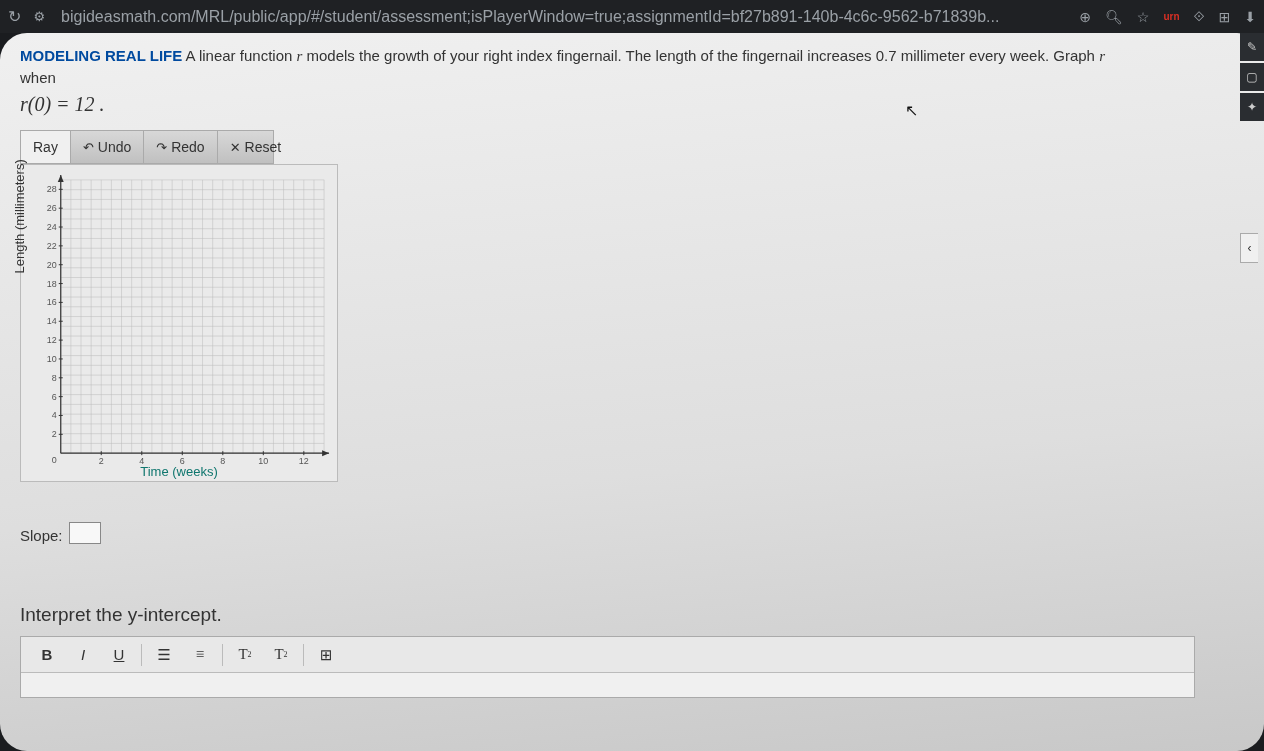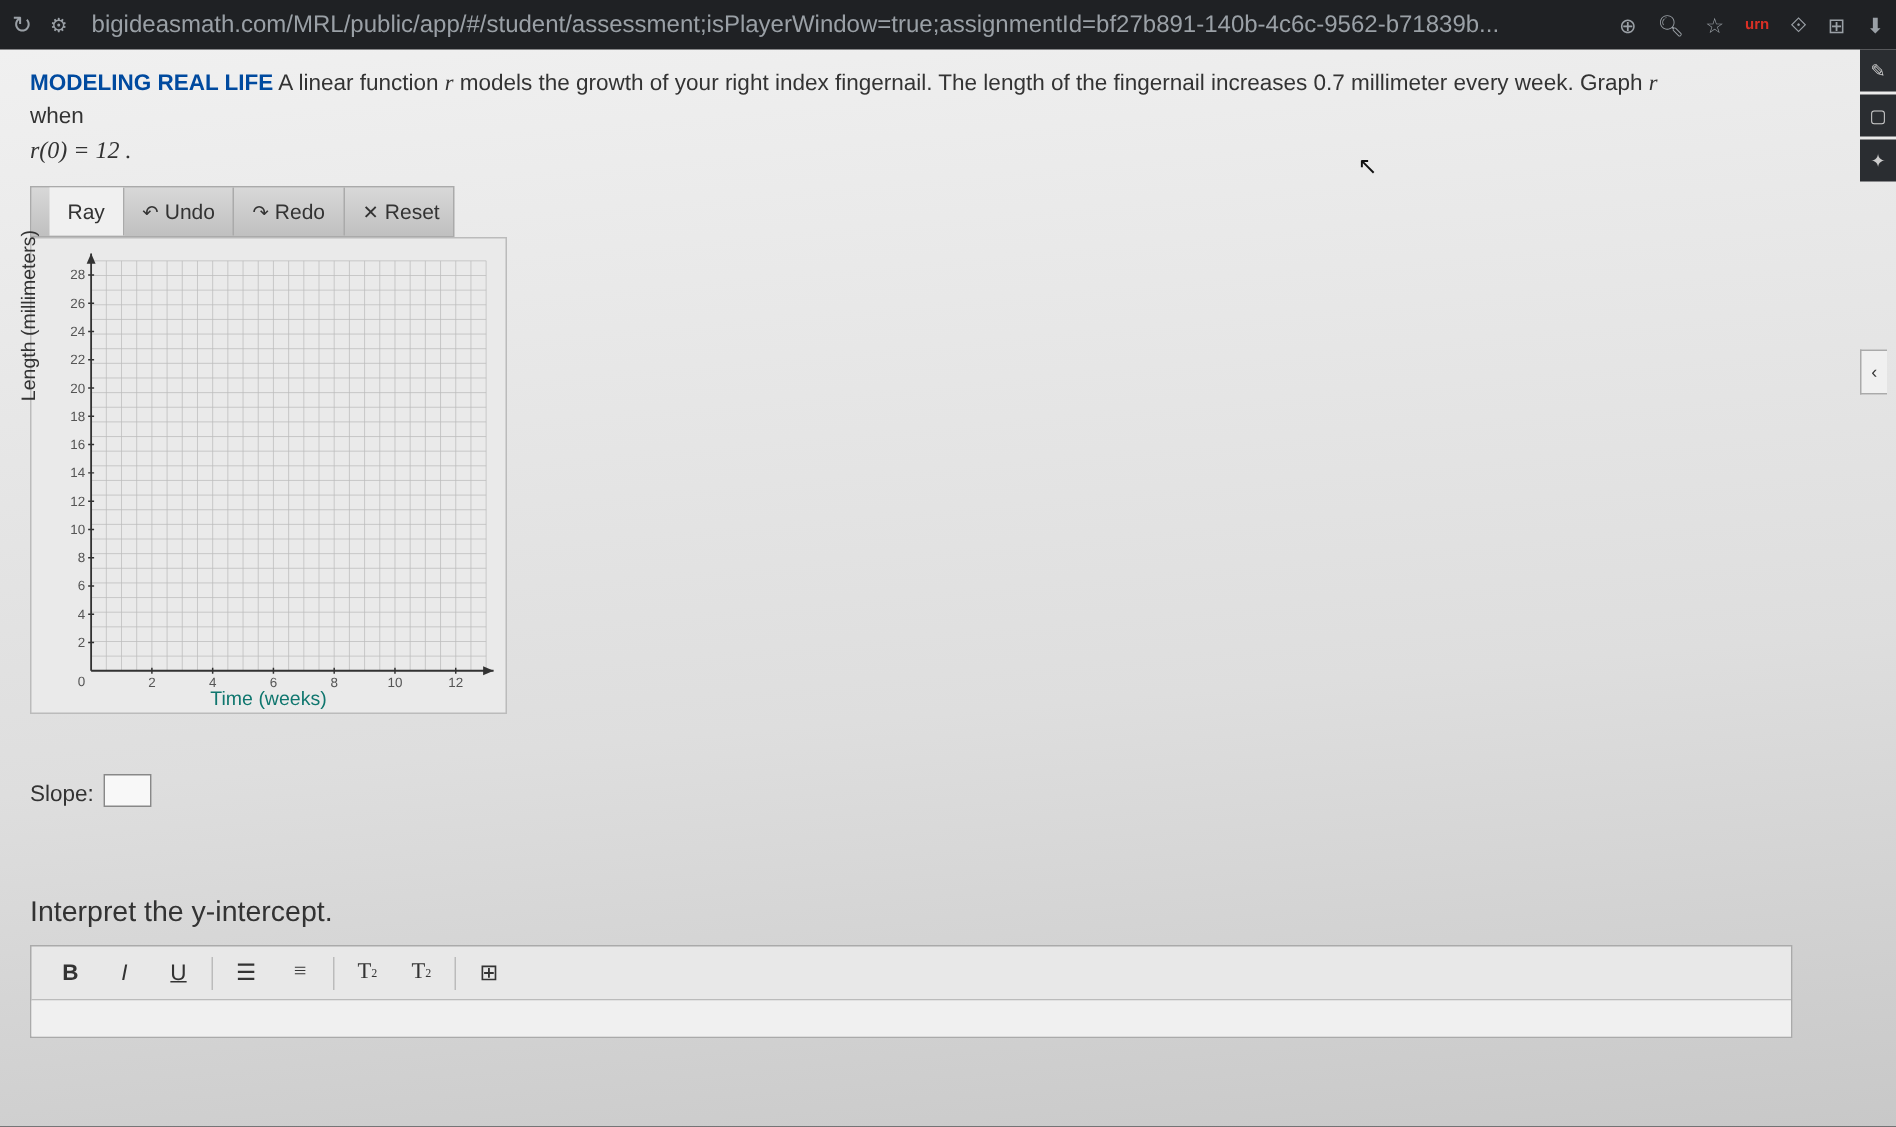--- a/index.html
+++ b/index.html
@@ -6,33 +6,33 @@
 body { font-family: Arial, Helvetica, sans-serif; background: #1a1c1f; width: 1264px; height: 751px; overflow: hidden; position: relative; }
 
 .browser-bar { height: 33px; background: #1f2124; display: flex; align-items: center; padding: 0 8px; gap: 12px; position: relative; }
 .browser-bar .reload { color: #9aa0a6; font-size: 16px; }
 .url { color: #9aa0a6; font-size: 16px; flex: 1; overflow: hidden; white-space: nowrap; text-overflow: ellipsis; }
 .url-icon { color: #9aa0a6; font-size: 13px; margin-right: 4px; }
 .rt-icons { display: flex; gap: 14px; align-items: center; }
 .rt-icons span { color: #9aa0a6; font-size: 14px; }
 .rt-icons .red { color: #d93025; font-size: 10px; font-weight: bold; }
 
-.content { background: #e8e8e8; background: linear-gradient(175deg, #f0f0f0 0%, #dedede 60%, #c8c8c8 100%); height: 718px; padding: 12px 20px; position: relative; }
+.content { background: #e8e8e8; background: linear-gradient(175deg, #f0f0f0 0%, #dedede 60%, #c8c8c8 100%); height: 718px; padding: 12px 20px; position: relative; border-radius: 27px; }
 
 .side-tabs { position: absolute; right: 0; top: 33px; width: 24px; }
 .side-tab { width: 24px; height: 28px; background: #2a2d31; margin-bottom: 2px; display: flex; align-items: center; justify-content: center; color: #ccc; font-size: 12px; }
 .side-tab.arrow { position: absolute; top: 200px; background: #f0f0f0; color: #333; border: 1px solid #aaa; border-right: none; height: 30px; width: 18px; }
 
 .problem { color: #333; font-size: 15px; line-height: 1.4; max-width: 1100px; }
 .problem .header { color: #004a9f; font-weight: bold; }
 .problem i { font-style: italic; font-family: 'Times New Roman', serif; }
-.eqn { font-family: 'Times New Roman', serif; font-style: italic; font-size: 16px; margin-top: 2px; }
+.eqn { font-family: 'Times New Roman', serif; font-style: italic; font-size: 20px; margin-top: 2px; }
 
 .graph-area { margin-top: 12px; }
-.toolbar { display: flex; align-items: center; background: #d0d0d0; background: linear-gradient(#d8d8d8, #c0c0c0); border: 1px solid #aaa; height: 34px; width: 283px; padding-left: 12px; }
+.toolbar { display: flex; align-items: center; background: #d0d0d0; background: linear-gradient(#d8d8d8, #c0c0c0); border: 1px solid #aaa; height: 34px; width: 254px; }
 .tool-btn { padding: 0 12px; height: 100%; display: flex; align-items: center; gap: 4px; font-size: 14px; color: #333; border-right: 1px solid #aaa; cursor: pointer; }
 .tool-btn.active { background: #f0f0f0; }
 .tool-icon { font-size: 13px; }
 
 .graph-box { border: 1px solid #bbb; width: 318px; height: 318px; background: #eaeaea; position: relative; }
 .grid-svg { width: 100%; height: 100%; }
 .axis-label-y { position: absolute; left: -2px; top: 50%; transform: rotate(-90deg) translateX(50%); transform-origin: left center; font-size: 13px; color: #333; }
 .axis-label-x { position: absolute; bottom: 2px; left: 50%; transform: translateX(-50%); font-size: 13px; color: #0f766e; }
 
 .instr { margin-top: 12px; font-size: 15px; color: #333; }

